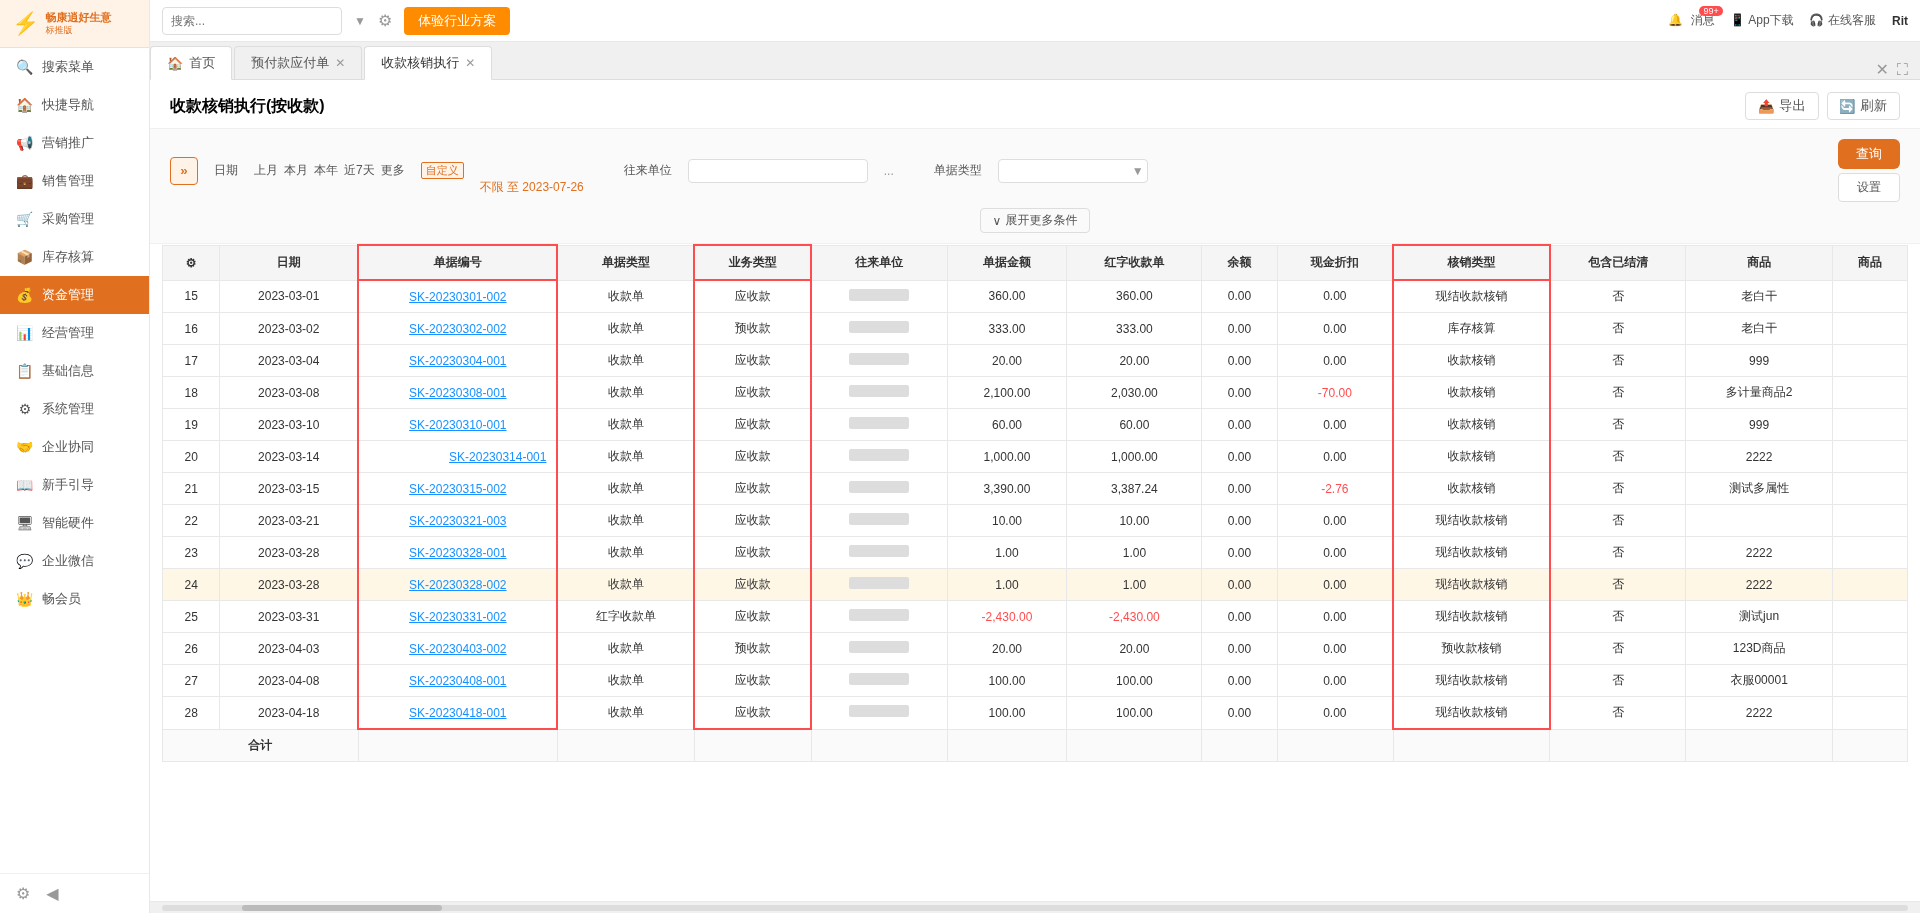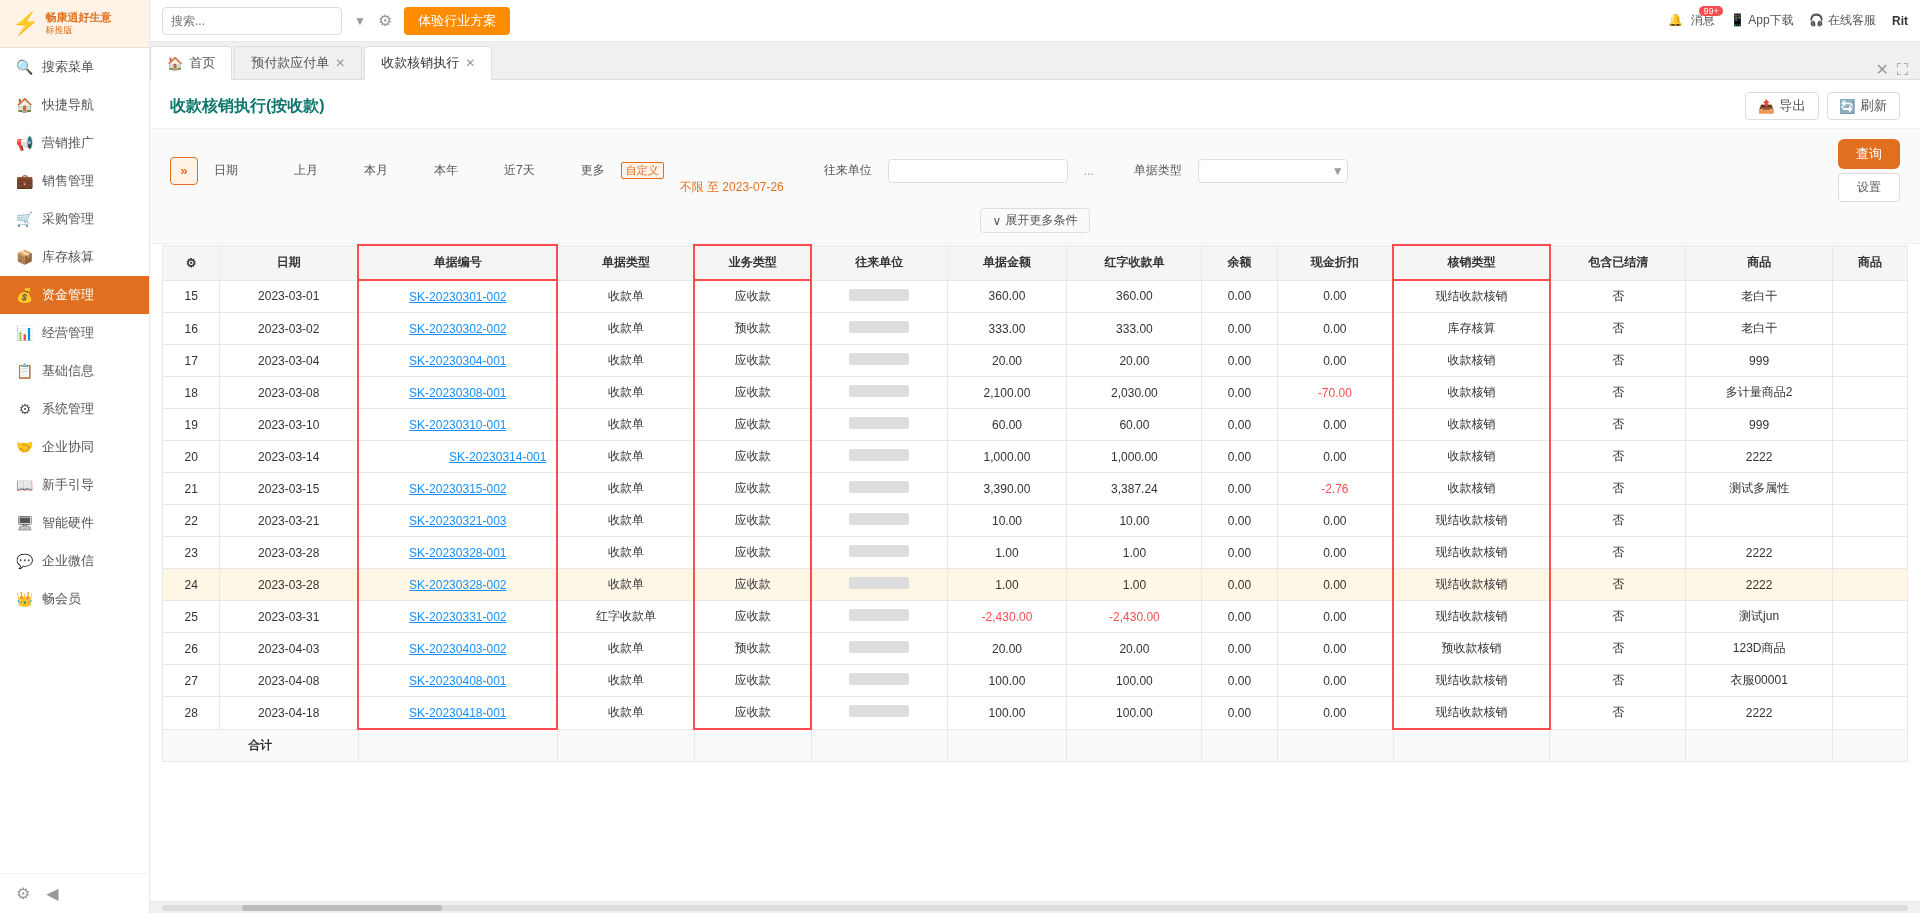--- a/index.html
+++ b/index.html
@@ -31,31 +31,31 @@
     .tab { display: flex; align-items: center; gap: 6px; padding: 7px 16px; background: #f0f0f0; border: 1px solid #ddd; border-bottom: none; cursor: pointer; font-size: 13px; color: #555; margin-right: 2px; border-radius: 4px 4px 0 0; }
     .tab.active { background: #fff; color: #333; border-bottom: 1px solid #fff; margin-bottom: -1px; }
     .tab-close { color: #999; font-size: 12px; cursor: pointer; }
     .tab-home { background: #fff; border-bottom: 1px solid #fff; margin-bottom: -1px; }
 
     
     .page-content { flex: 1; background: #fff; overflow: hidden; display: flex; flex-direction: column; }
 
     
     .page-header { padding: 12px 20px 8px; display: flex; align-items: center; justify-content: space-between; border-bottom: 1px solid #f0f0f0; }
-    .page-title { font-size: 16px; font-weight: bold; color: #0f766e; }
+    .page-title { font-size: 16px; font-weight: bold; color: #000000; }
     .page-actions { display: flex; gap: 8px; }
     .btn-export { background: #fff; border: 1px solid #ddd; border-radius: 4px; padding: 4px 12px; cursor: pointer; color: #555; display: flex; align-items: center; gap: 4px; }
     .btn-refresh { background: #fff; border: 1px solid #ddd; border-radius: 4px; padding: 4px 12px; cursor: pointer; color: #555; display: flex; align-items: center; gap: 4px; }
 
     
     .filter-area { padding: 10px 20px; background: #fafafa; border-bottom: 1px solid #f0f0f0; }
     .filter-row { display: flex; align-items: center; gap: 16px; flex-wrap: wrap; }
     .filter-label { color: #555; font-size: 12px; }
     .filter-date-links { display: flex; gap: 6px; }
-    .filter-date-links a { color: #555; text-decoration: none; font-size: 12px; cursor: pointer; margin-left: 40px; }
+    .filter-date-links a { color: #555; text-decoration: none; font-size: 12px; cursor: pointer; }
     .filter-custom-tag { background: #fff3e8; color: #e07020; border: 1px solid #e07020; border-radius: 2px; padding: 0 4px; font-size: 11px; cursor: pointer; }
     .filter-date-value { color: #e07020; font-size: 12px; }
     .filter-input { border: 1px solid #ddd; border-radius: 4px; padding: 4px 8px; font-size: 12px; width: 180px; }
     .filter-dots { color: #999; }
     .filter-select-wrap { display: flex; align-items: center; gap: 4px; flex: 1; max-width: 300px; }
     .filter-select { border: 1px solid #ddd; border-radius: 4px; padding: 4px 24px 4px 8px; font-size: 12px; min-width: 150px; appearance: none; background: #fff; }
     .btn-query { background: #e07020; color: #fff; border: none; border-radius: 6px; padding: 6px 18px; cursor: pointer; font-size: 13px; }
     .btn-settings { background: #fff; border: 1px solid #ddd; border-radius: 4px; padding: 5px 14px; cursor: pointer; color: #555; font-size: 12px; }
     .expand-btn { background: none; border: 1px solid #ddd; border-radius: 4px; padding: 3px 12px; color: #555; cursor: pointer; font-size: 12px; display: flex; align-items: center; gap: 4px; margin: 6px auto 0; width: fit-content; }
     .toggle-btn { width: 28px; height: 28px; background: #fff3e8; border: 1px solid #e07020; border-radius: 4px; cursor: pointer; display: flex; align-items: center; justify-content: center; color: #e07020; font-weight: bold; }

